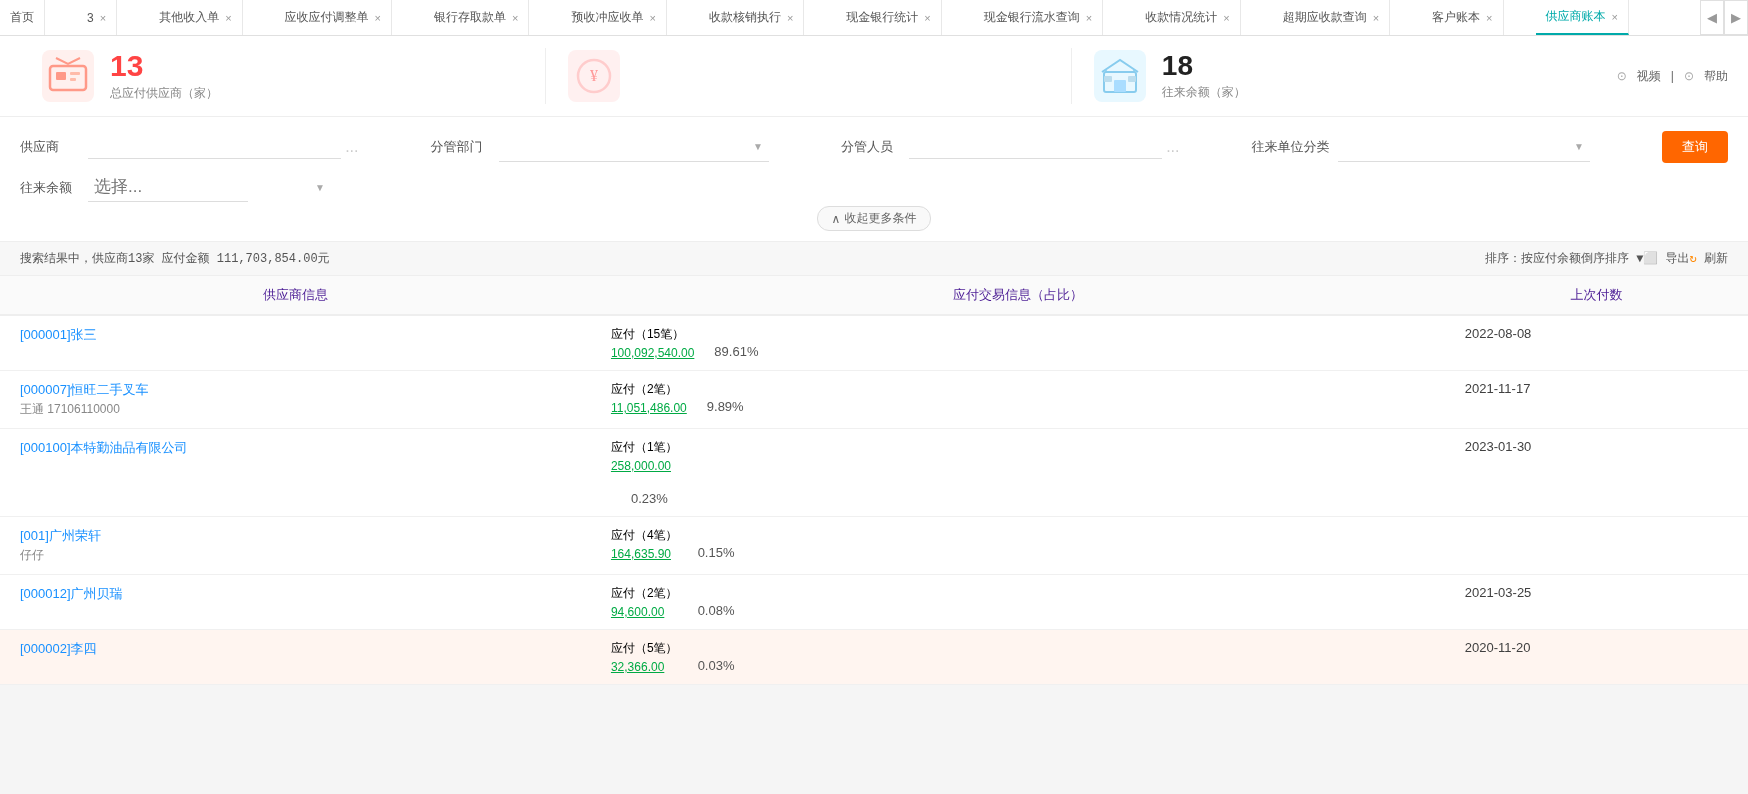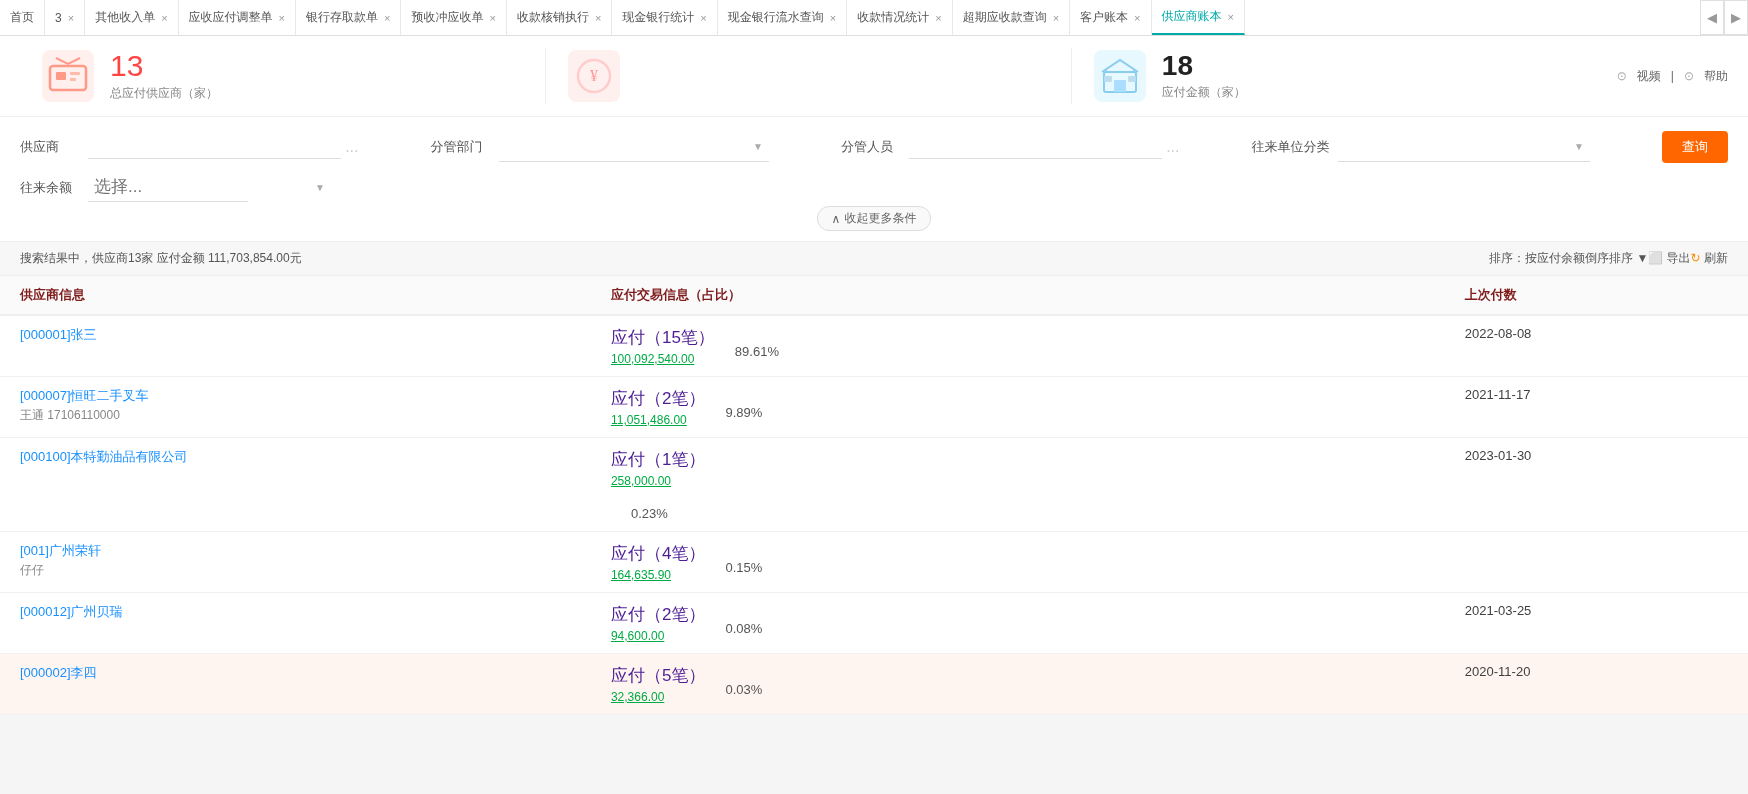--- a/index.html
+++ b/index.html
@@ -72,21 +72,21 @@
       display: flex;
       align-items: center;
       justify-content: center;
       border-radius: 8px;
       overflow: hidden;
     }
     .stat-icon svg { width: 52px; height: 52px; }
     .stat-content {}
     .stat-number {
       font-size: 30px;
-      font-weight: normal;
+      font-weight: bold;
       color: #ff4444;
       line-height: 1;
     }
     .stat-label {
       font-size: 12px;
       color: #888;
       margin-top: 4px;
     }
     .top-right-links {
       display: flex;
@@ -189,20 +189,21 @@
     
     .result-bar {
       display: flex;
       align-items: center;
       justify-content: space-between;
       padding: 8px 20px;
       background: #f7f7f7;
       border-bottom: 1px solid #eee;
       font-size: 12px;
       color: #555;
+      font-family: Liberation Mono, monospace;
     }
     .result-actions {
       display: flex;
       align-items: center;
       font-size: 12px;
       color: #555;
     }
     .result-actions span { cursor: pointer; }
 
     
@@ -212,24 +213,24 @@
       overflow-y: auto;
     }
     .data-table {
       width: 100%;
       border-collapse: collapse;
     }
     .data-table th {
       background: #fafafa;
       border-bottom: 2px solid #eee;
       padding: 10px 20px;
-      text-align: left;
+      text-align: center;
       font-size: 13px;
-      font-weight: bold;
-      color: #7f1d1d;
+      font-weight: normal;
+      color: #4c1d95;
       white-space: nowrap;
     }
     .data-table td {
       padding: 10px 20px;
       border-bottom: 1px solid #f0f0f0;
       vertical-align: top;
       font-size: 13px;
     }
     .data-table tr.highlighted td { background: #fff5f0; }
     .supplier-name {
@@ -237,34 +238,34 @@
       cursor: pointer;
       text-decoration: none;
     }
     .supplier-sub { color: #888; font-size: 12px; margin-top: 2px; }
     .amount-link {
       color: #00aa44;
       cursor: pointer;
       font-size: 12px;
       font-weight: 500;
     }
-    .tx-label { color: #4c1d95; font-size: 17px; margin-bottom: 2px; }
+    .tx-label { color: #000000; font-size: 12px; margin-bottom: 2px; }
     .tx-percent { color: #555; font-size: 13px; margin-left: 20px; }
     .date-text { color: #404040; }
 
     
     .table-container::-webkit-scrollbar { width: 6px; }
     .table-container::-webkit-scrollbar-thumb { background: #ddd; border-radius: 3px; }
   </style>
 </head>
 <body>
 
 <div class="top-nav">
 
-  <div id="nav-tabs-container" style="display:flex; align-items:flex-end; flex:1; overflow:hidden; height:100%;">
+  <div id="nav-tabs-container" style="display:flex; align-items:flex-end; flex:1; overflow:hidden; height:100%;gap:32px;">
       <div class="nav-tab">首页</div>
       <div class="nav-tab">3<span class="close-btn">×</span></div>
       <div class="nav-tab">其他收入单<span class="close-btn">×</span></div>
       <div class="nav-tab">应收应付调整单<span class="close-btn">×</span></div>
       <div class="nav-tab">银行存取款单<span class="close-btn">×</span></div>
       <div class="nav-tab">预收冲应收单<span class="close-btn">×</span></div>
       <div class="nav-tab">收款核销执行<span class="close-btn">×</span></div>
       <div class="nav-tab">现金银行统计<span class="close-btn">×</span></div>
       <div class="nav-tab">现金银行流水查询<span class="close-btn">×</span></div>
       <div class="nav-tab">收款情况统计<span class="close-btn">×</span></div>
@@ -313,21 +314,21 @@
         <path d="M8 22 L26 10 L44 22" stroke="#88ccee" stroke-width="2" fill="none"></path>
         <rect x="20" y="30" width="12" height="12" rx="1" fill="#aaddff"></rect>
         <rect x="10" y="26" width="8" height="6" rx="1" fill="#bbddee"></rect>
         <rect x="34" y="26" width="8" height="6" rx="1" fill="#bbddee"></rect>
         <line x1="12" y1="22" x2="12" y2="20" stroke="#88ccee" stroke-width="1.5"></line>
         <line x1="40" y1="22" x2="40" y2="20" stroke="#88ccee" stroke-width="1.5"></line>
       </svg>
     </div>
     <div class="stat-content">
       <div class="stat-number" style="color:#222; font-size:28px; font-weight:bold;">18</div>
-      <div class="stat-label">应付金额（家）</div>
+      <div class="stat-label">往来余额（家）</div>
     </div>
   </div>
 
   <div class="top-right-links">
     <span style="color:#aaa;">⊙</span>
     <span>视频</span>
     <span> | </span>
     <span style="color:#aaa;">⊙</span>
     <span>帮助</span>
   </div>

